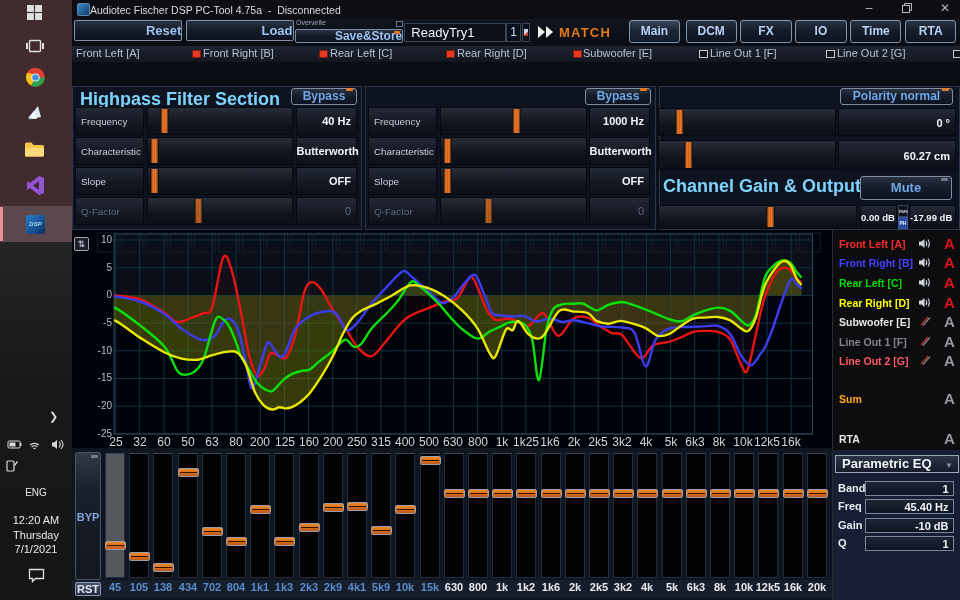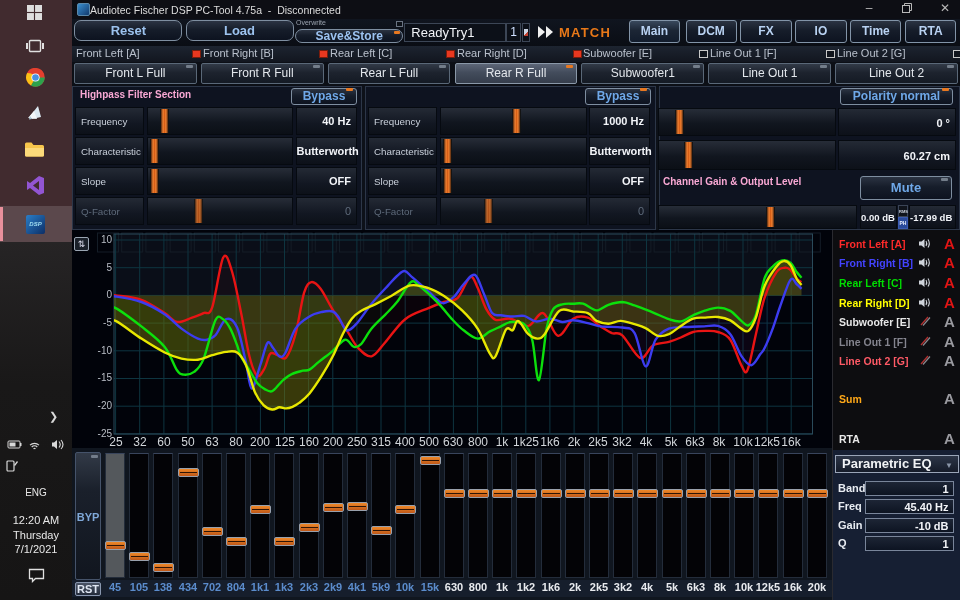--- a/index.html
+++ b/index.html
@@ -2,35 +2,35 @@
 <html><head><meta charset="utf-8"><style>*{margin:0;padding:0;box-sizing:border-box;font-family:"Liberation Sans",sans-serif}
 body{width:960px;height:600px;overflow:hidden;background:#000;position:relative}
 #taskbar{position:absolute;left:0;top:0;width:72px;height:600px;background:#412b2f}
 #taskbar .low{position:absolute;left:0;top:242px;width:72px;height:358px;background:linear-gradient(#262425,#191818 40%,#161515)}
 #tsel{position:absolute;left:0;top:206px;width:72px;height:36px;background:#5b484c}
 #tsel .bar{position:absolute;left:0;top:1px;width:3px;height:34px;background:#e8909c}
 .ticon{position:absolute;left:26px;width:24px;height:24px}
 #app{position:absolute;left:72px;top:0;width:888px;height:600px;background:#0a0d14}
 #titlebar{position:absolute;left:0;top:0;width:888px;height:19px;background:#0d0e14;color:#dcdcdc;font-size:10.5px;line-height:18px}
 .wbtn{position:absolute;top:0;color:#b8b8b8;font-size:12px;width:30px;text-align:center;line-height:17px}
-.btn{position:absolute;background:linear-gradient(#2b3342,#161d2a 45%,#0d1320);border:1px solid #7e8ea0;border-radius:7px;color:#9cc2f0;font-weight:bold;text-align:center}
+.btn{position:absolute;background:linear-gradient(#2b3342,#161d2a 45%,#0d1320);border:1px solid #7e8ea0;border-radius:2px;color:#9cc2f0;font-weight:bold;text-align:right}
 .btn.tb{top:19.5px;height:21.5px;font-size:13px;line-height:20px;font-weight:bold;color:#9cc2ee}
 .tab{position:absolute;top:20px;height:23px;background:linear-gradient(#2b3342,#161d2a 45%,#0d1320);border:1px solid #8294a8;border-radius:3px;color:#b9d2f2;font-weight:bold;text-align:center;font-size:12px;line-height:21px}
 #chtabs{position:absolute;left:0;top:46px;width:888px;height:16px;background:linear-gradient(#1d2430,#12161f)}
 .chlab{position:absolute;top:1px;font-size:11px;color:#b9c0cc;white-space:nowrap}
 .cb{position:absolute;top:3.5px;width:8.5px;height:8.5px;border:1px solid #c8c8c8;background:#10141c}
 .cb.on{background:#e83820;border-color:#7a1c0c}
 #chbtns{position:absolute;left:0;top:62px;width:888px;height:24px;background:#0c0f16}
 .chbtn{position:absolute;top:0.5px;width:122.8px;height:21px;background:linear-gradient(#323a47,#1d232e 45%,#141a24);border:1px solid #5a6878;border-radius:2px;color:#e3e7ec;font-size:12px;text-align:center;line-height:19px}
 .chbtn.selbtn{background:linear-gradient(#5d6677,#434c5c 45%,#353d4b);border-color:#8a98a8}
 .tk{position:absolute;right:3px;top:1px;width:7px;height:3px;background:#737d8a;border-radius:1px}
 .tk.o{background:#e87820}
 #filters{position:absolute;left:0;top:86px;width:888px;height:144px;background:#0d1119}
 .fsect{position:absolute;top:0;height:144px;border:1px solid #2c3648;background:#0e1320}
-.fhead{position:absolute;top:3px;font-size:10px;font-weight:bold;color:#f9a8d4;white-space:nowrap}
+.fhead{position:absolute;top:3px;font-size:18px;font-weight:bold;color:#7dd3fc;white-space:nowrap}
 .bypbtn{position:absolute;background:linear-gradient(#2b3342,#161d2a 45%,#0d1320);border:1px solid #7e8ea0;border-radius:3px;color:#6fa8e8;font-weight:bold;font-size:12px;text-align:center}
 .flabel{position:absolute;height:27.5px;line-height:27.5px;font-size:9.8px;white-space:nowrap;overflow:hidden;color:#c9d0da;background:linear-gradient(#242a35,#121722 60%,#0d1119);border:1px solid #060a10;padding-left:5px}
 .flabel.style2{color:#5e6a7a}
 .fvalue{position:absolute;height:27.5px;line-height:27.5px;font-size:11px;white-space:nowrap;font-weight:bold;color:#f2f4f8;background:linear-gradient(#242a35,#121722 60%,#0d1119);border:1px solid #060a10;text-align:right;padding-right:5px}
 .fvalue.style2{color:#5e6a7a;font-weight:normal}
 .fslider{position:absolute;background:linear-gradient(#272d38,#11161f 55%,#0b0f16);border:1px solid #060a10}
 .fhandle{position:absolute;top:1px;bottom:1px;width:9px;background:linear-gradient(90deg,#502810,#f08030 30%,#d86018 50%,#f08030 70%,#502810);border-left:1px solid #141414;border-right:1px solid #141414}
 .fhandle.dim{opacity:.8}
 #graph{position:absolute;left:0;top:230px;width:760px;height:220px;background:#01030a}
 .gyl{position:absolute;left:18px;width:22px;text-align:right;font-size:10px;color:#b8bdc5}
@@ -182,29 +182,20 @@
       <div class="chlab" style="left:258px">Rear Left [C]</div>
       <div class="cb on" style="left:374px"></div>
       <div class="chlab" style="left:385px">Rear Right [D]</div>
       <div class="cb on" style="left:501px"></div>
       <div class="chlab" style="left:511px">Subwoofer [E]</div>
       <div class="cb" style="left:627px"></div>
       <div class="chlab" style="left:638px">Line Out 1 [F]</div>
       <div class="cb" style="left:754px"></div>
       <div class="chlab" style="left:765px">Line Out 2 [G]</div>
       <div class="cb" style="left:881px"></div>
-    </div>
-  <div id="chbtns">
-      <div class="chbtn" style="left:2.0px">Front L Full<i class="tk g"></i></div>
-      <div class="chbtn" style="left:128.9px">Front R Full<i class="tk g"></i></div>
-      <div class="chbtn" style="left:255.7px">Rear L Full<i class="tk g"></i></div>
-      <div class="chbtn selbtn" style="left:382.6px">Rear R Full<i class="tk o"></i></div>
-      <div class="chbtn" style="left:509.4px">Subwoofer1<i class="tk g"></i></div>
-      <div class="chbtn" style="left:636.3px">Line Out 1<i class="tk g"></i></div>
-      <div class="chbtn" style="left:763.2px">Line Out 2<i class="tk g"></i></div>
     </div>
   <div id="filters">
     <div class="fsect" style="left:0;width:290px"></div>
     <div class="fsect" style="left:293px;width:291px"></div>
     <div class="fsect" style="left:587px;width:301px"></div>
     <div class="fhead" style="left:8px">Highpass Filter Section</div>
     <div class="bypbtn" style="left:219px;top:2px;width:66px;height:17px;line-height:15px">Bypass<i class="tk o" style="top:-1px"></i></div>
     <div class="bypbtn" style="left:513px;top:2px;width:66px;height:17px;line-height:15px">Bypass<i class="tk o" style="top:-1px"></i></div>
     <div class="bypbtn" style="left:768px;top:1.5px;width:113px;height:17px;line-height:15px">Polarity normal<i class="tk o" style="top:-1px"></i></div>
     <div class="fhead" style="left:591px;top:90px">Channel Gain &amp; Output Level</div>

